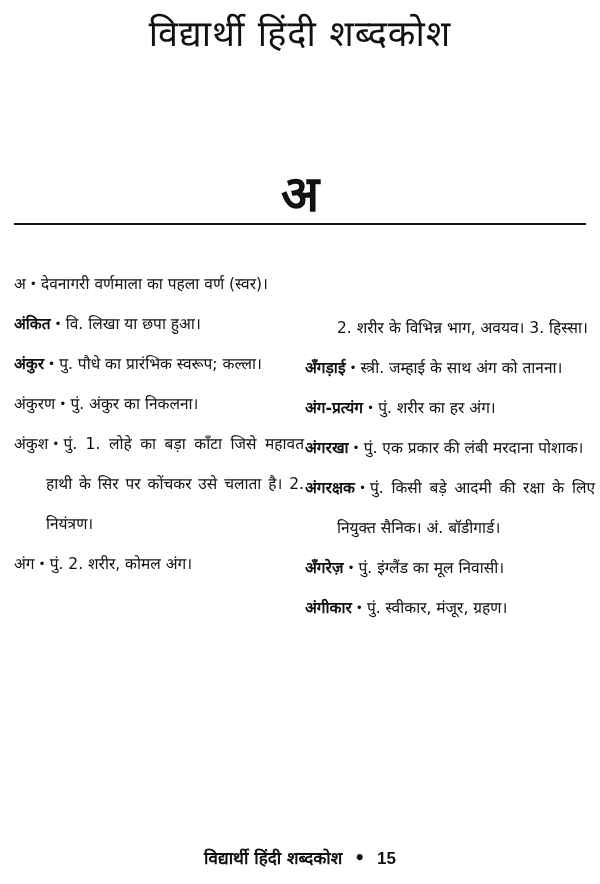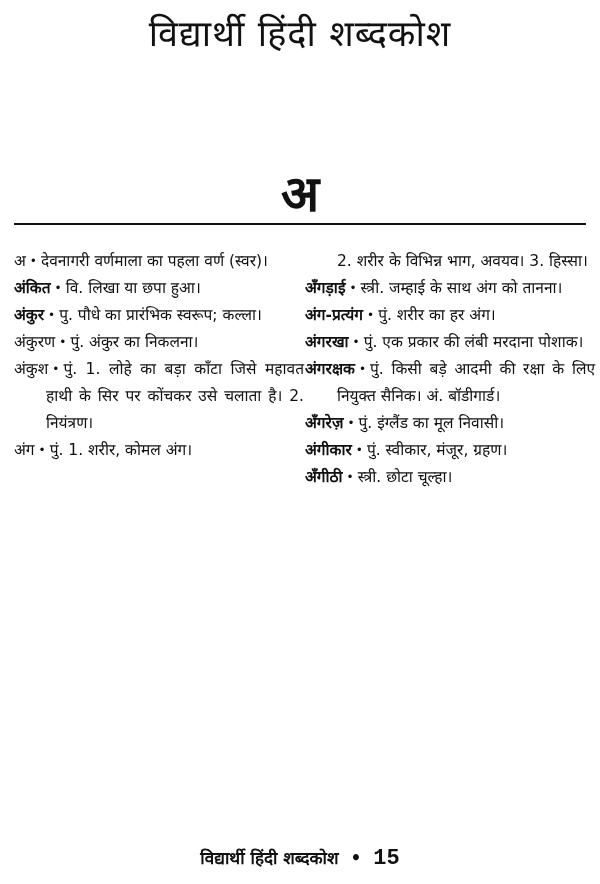--- a/index.html
+++ b/index.html
@@ -13,59 +13,58 @@
     text-align: center; font-size: 36px; font-weight: normal; letter-spacing: 1px;
   }
   .section-letter {
     position: absolute; top: 158px; left: 0; width: 600px;
     text-align: center; font-size: 50px; font-weight: bold;
   }
   .rule {
     position: absolute; top: 223px; left: 14px; width: 572px; height: 2px; background: #111;
   }
   .col {
-    position: absolute; top: 248px; width: 290px;
-    font-size: 15.5px; line-height: 27px;
+    position: absolute; top: 264px; width: 290px;
+    font-size: 15.5px; line-height: 40px;
   }
   .col.left { left: 14px; }
   .col.right { left: 305px; }
   .entry { padding-left: 32px; text-indent: -32px; text-align: justify; }
   .head { font-weight: bold; }
   .head.plain { font-weight: normal; }
   .bullet { font-size: 12px; padding: 0 4px; vertical-align: 1px; }
-  .cont { padding-left: 32px; text-indent: 0; }
+  .cont { padding-left: 32px; text-indent: 0; margin-top: 44px; }
   .footer {
     position: absolute; top: 846px; left: 0; width: 600px; text-align: center;
     font-size: 17px; font-weight: bold;
   }
-  .footer .num { font-family: Liberation Mono, monospace; font-size: 22px; }
+  .footer .num { font-family: Liberation Sans, sans-serif; font-size: 17px; }
 </style>
 </head>
 <body>
 
 <div class="page-title">विद्यार्थी हिंदी शब्दकोश</div>
 <div class="section-letter">अ</div>
 <div class="rule"></div>
 
 <div class="col left" id="left-col">
     <div class="entry"><span class="head plain">अ</span><span class="bullet">•</span><span>देवनागरी वर्णमाला का पहला वर्ण (स्वर)।</span></div>
     <div class="entry"><span class="head">अंकित</span><span class="bullet">•</span><span>वि. लिखा या छपा हुआ।</span></div>
     <div class="entry"><span class="head">अंकुर</span><span class="bullet">•</span><span>पु. पौधे का प्रारंभिक स्वरूप; कल्ला।</span></div>
     <div class="entry"><span class="head plain">अंकुरण</span><span class="bullet">•</span><span>पुं. अंकुर का निकलना।</span></div>
     <div class="entry"><span class="head plain">अंकुश</span><span class="bullet">•</span><span>पुं. 1. लोहे का बड़ा काँटा जिसे महावत हाथी के सिर पर कोंचकर उसे चलाता है। 2. नियंत्रण।</span></div>
-    <div class="entry"><span class="head plain">अंग</span><span class="bullet">•</span><span>पुं. 1. शरीर, कोमल अंग।</span></div>
+    <div class="entry"><span class="head plain">अंग</span><span class="bullet">•</span><span>पुं. 2. शरीर, कोमल अंग।</span></div>
   </div>
 <div class="col right" id="right-col">
     <div class="entry cont"><span>2. शरीर के विभिन्न भाग, अवयव। 3. हिस्सा।</span></div>
     <div class="entry"><span class="head">अँगड़ाई</span><span class="bullet">•</span><span>स्त्री. जम्हाई के साथ अंग को तानना।</span></div>
     <div class="entry"><span class="head">अंग-प्रत्यंग</span><span class="bullet">•</span><span>पुं. शरीर का हर अंग।</span></div>
     <div class="entry"><span class="head">अंगरखा</span><span class="bullet">•</span><span>पुं. एक प्रकार की लंबी मरदाना पोशाक।</span></div>
     <div class="entry"><span class="head">अंगरक्षक</span><span class="bullet">•</span><span>पुं. किसी बड़े आदमी की रक्षा के लिए नियुक्त सैनिक। अं. बॉडीगार्ड।</span></div>
     <div class="entry"><span class="head">अँगरेज़</span><span class="bullet">•</span><span>पुं. इंग्लैंड का मूल निवासी।</span></div>
     <div class="entry"><span class="head">अंगीकार</span><span class="bullet">•</span><span>पुं. स्वीकार, मंजूर, ग्रहण।</span></div>
-    <div class="entry"><span class="head">अँगीठी</span><span class="bullet">•</span><span>स्त्री. छोटा चूल्हा।</span></div>
   </div>
 
 <div class="footer">
   <span>विद्यार्थी हिंदी शब्दकोश</span>
   <span style="padding:0 6px;">•</span>
   <span class="num">15</span>
 </div>
 
 </body></html>

